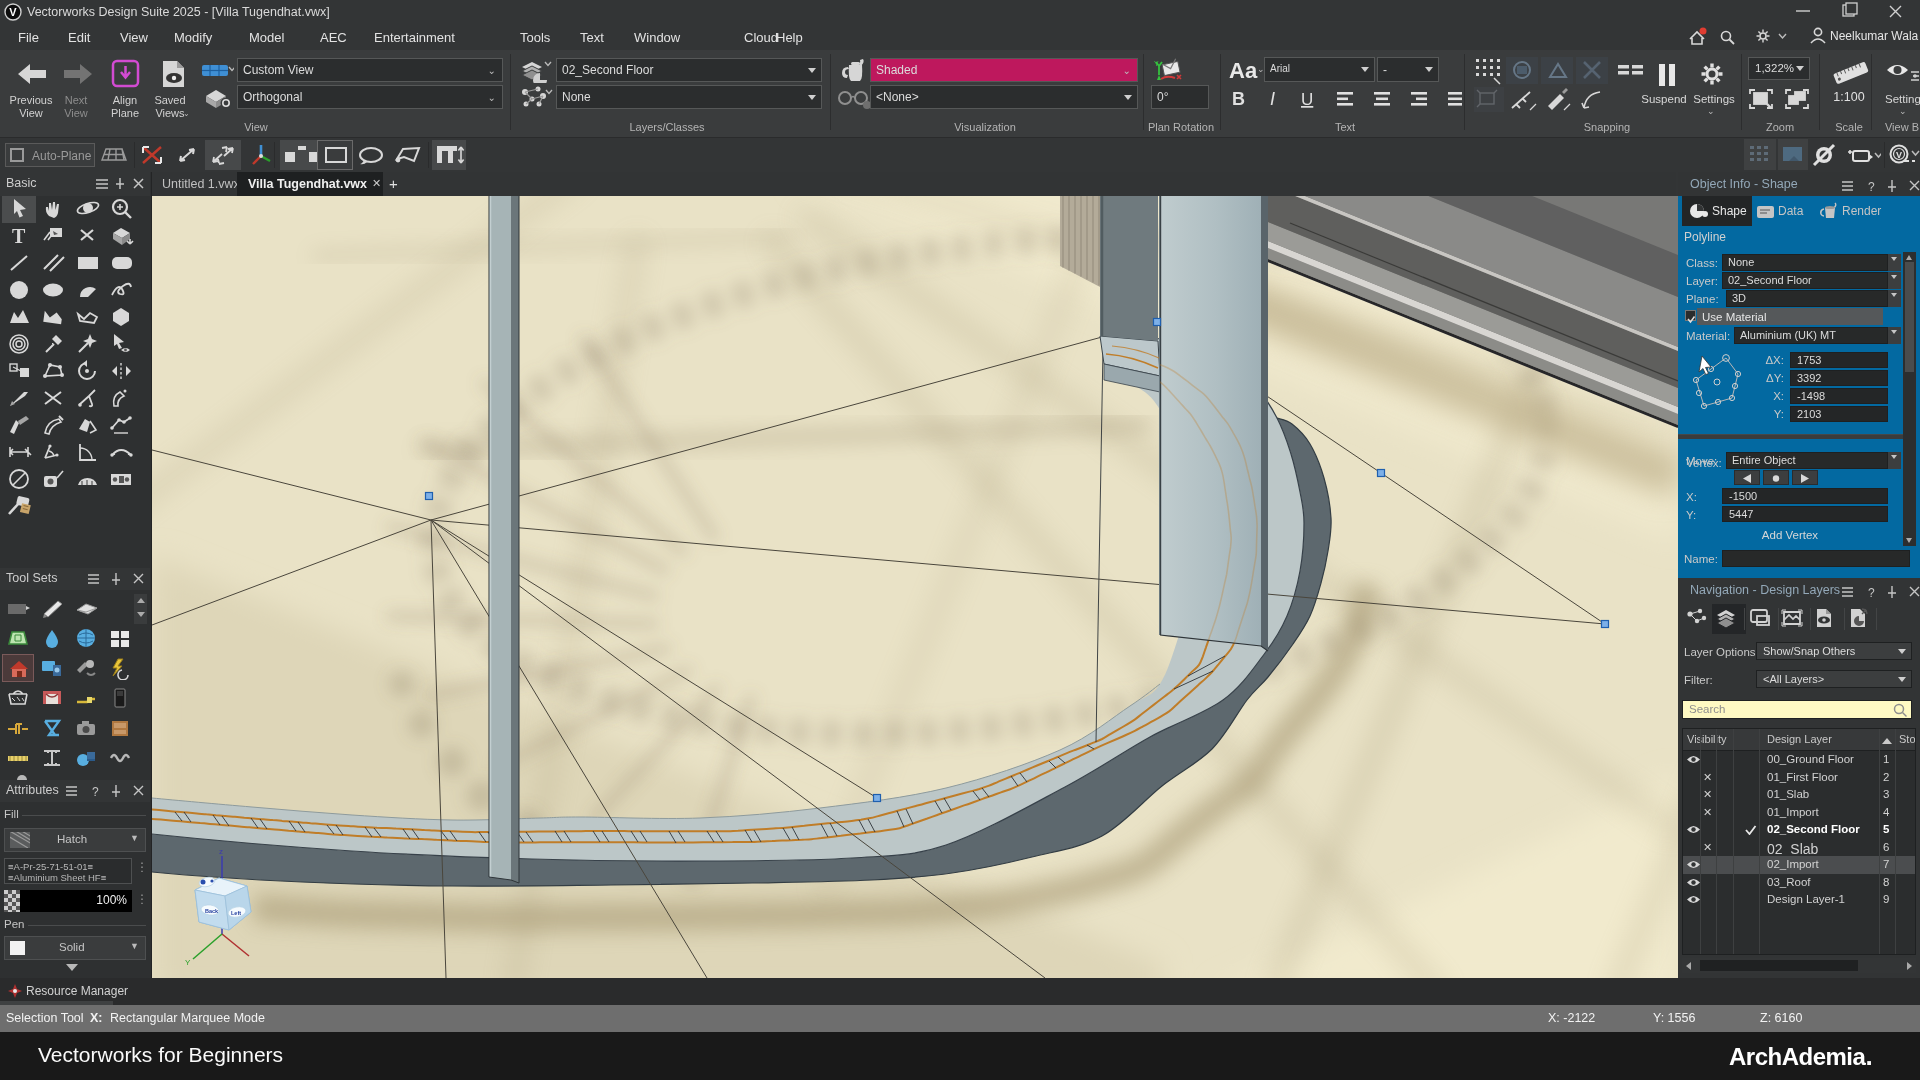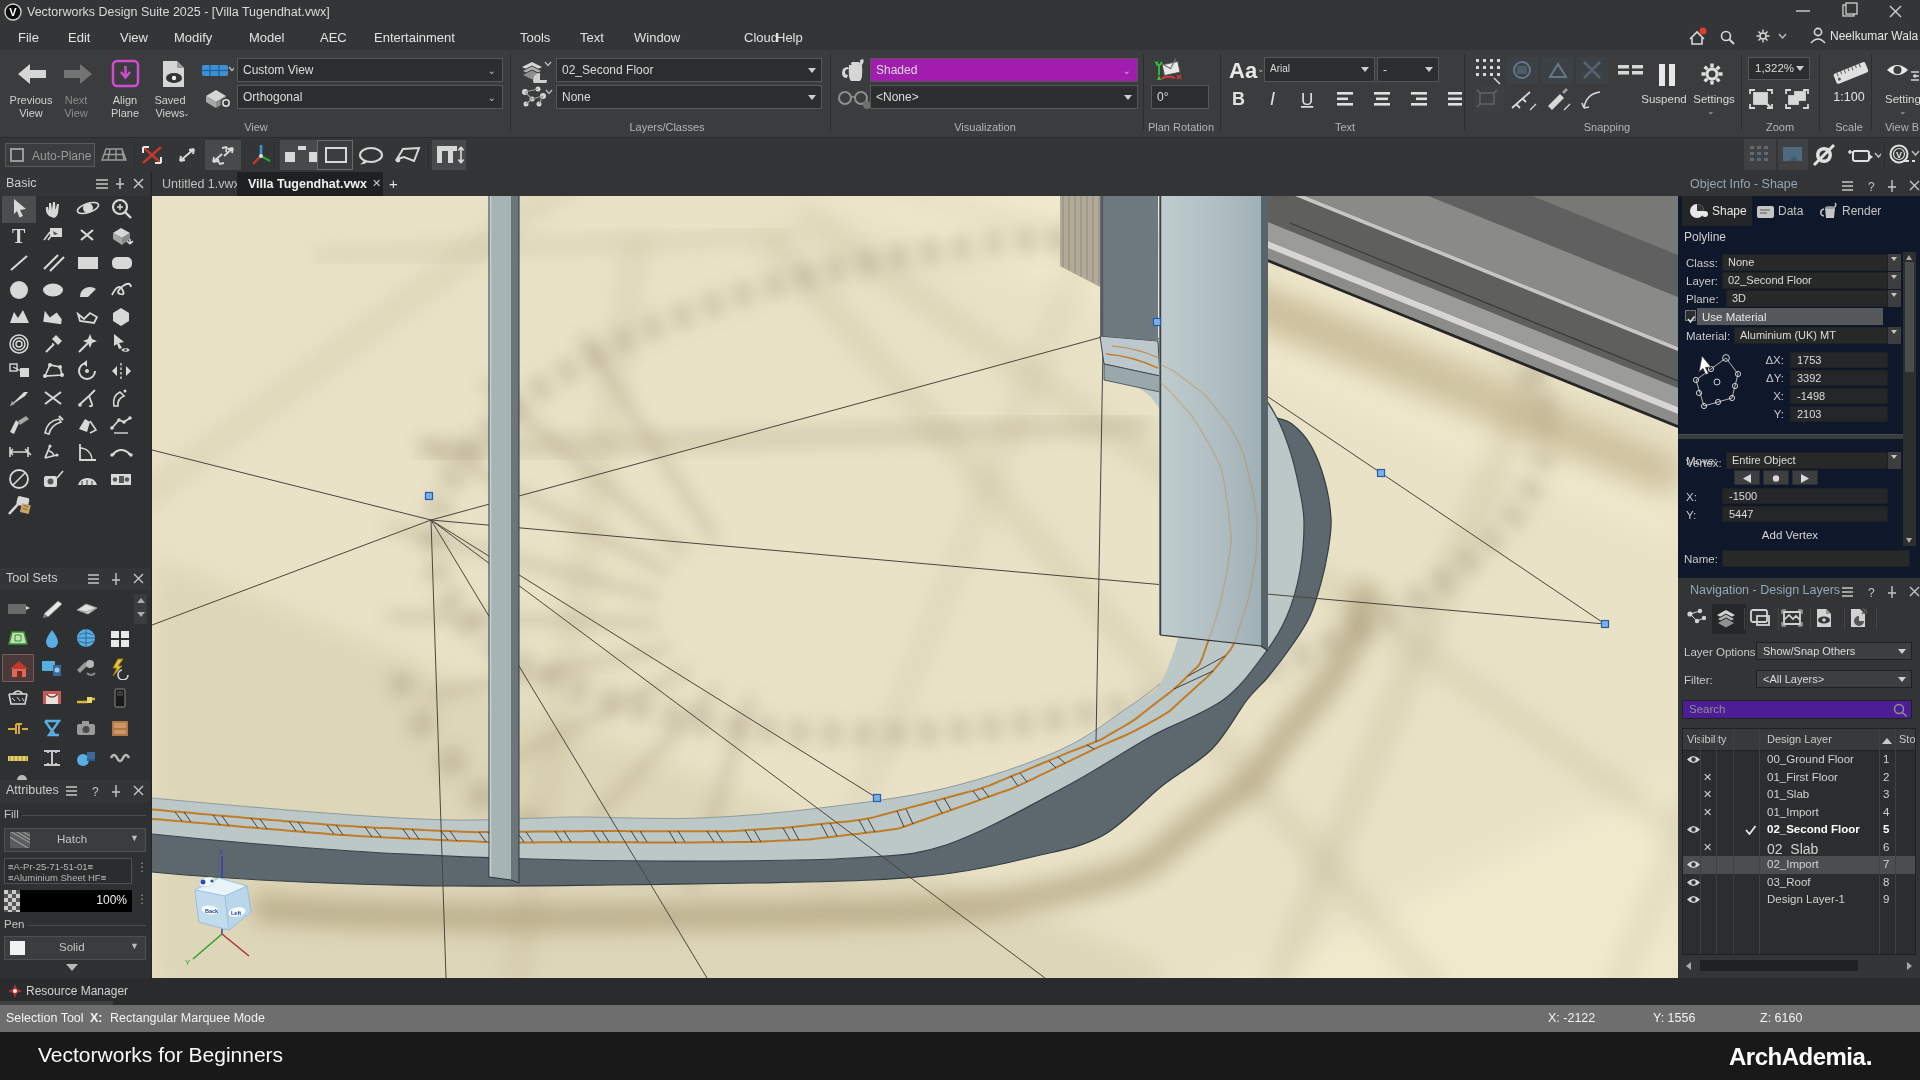--- a/index.html
+++ b/index.html
@@ -120,21 +120,21 @@
         <path d="M10,9 q-6,0 -6,6 q0,5 5,5 l1,-3 q-3,0 -3,-3 q0,-3 4,-3 Z" fill="#d6d6d6"></path>
         <path d="M23,8 q4,-4 2,-7 l-3,1 q1,2 -1,4 Z" fill="#d6d6d6"></path>
         <rect x="13" y="4" width="9" height="3" rx="1.5" fill="#d6d6d6"></rect>
       </svg></div>
     <div style="position:absolute;left:836px;top:36px"><svg width="36" height="24">
         <circle cx="9" cy="12" r="6" fill="none" stroke="#8f8f8f" stroke-width="2"></circle>
         <circle cx="25" cy="12" r="6" fill="none" stroke="#8f8f8f" stroke-width="2"></circle>
         <path d="M15,12 q2,-3 4,0" fill="none" stroke="#8f8f8f" stroke-width="1.6"></path>
         <circle cx="31" cy="19" r="4" fill="#6f6f6f"></circle>
       </svg></div>
-    <div style="position:absolute;left:870px;top:8px;width:268px;height:24px;background:#a21caf;border:1px solid #565858;box-sizing:border-box">
+    <div style="position:absolute;left:870px;top:8px;width:268px;height:24px;background:#be185d;border:1px solid #565858;box-sizing:border-box">
       <span style="position:absolute;left:5px;top:4px;font-size:12px;color:#dcdcdc;white-space:nowrap">Shaded</span>
       <span style="position:absolute;right:6px;top:6px;color:#bdbdbd;font-size:10px">⌄</span>
     </div>
     <div style="position:absolute;left:870px;top:35px;width:268px;height:24px;background:#2b2d2e;border:1px solid #565858;box-sizing:border-box">
       <span style="position:absolute;left:5px;top:4px;font-size:12px;color:#dcdcdc;white-space:nowrap">&lt;None&gt;</span>
       <span style="position:absolute;right:5px;top:9px;width:0;height:0;border-left:4px solid transparent;border-right:4px solid transparent;border-top:5px solid #cfcfcf"></span>
     </div>
     <div style="position:absolute;left:905px;top:71px;width:160px;text-align:center;font-size:11px;color:#b4b4b4;white-space:nowrap">Visualization</div>
     <div style="position:absolute;left:1151px;top:8px"><svg width="34" height="30">
         <path d="M5,4 l3,4 M11,4 l-3,4 M8,8 v9" stroke="#35c33f" stroke-width="1.8" fill="none"></path>
@@ -1106,21 +1106,21 @@
 <circle cx="18" cy="10" r="2.5" fill="#2a4fae"></circle>
           <circle cx="27" cy="9" r="1.6" fill="#2a4fae"></circle>
 <ellipse cx="25" cy="38" rx="9" ry="5" fill="#f6fbfe" stroke="#b8d4e6" stroke-width="0.7" transform="rotate(8 25 38)"></ellipse>
 <text x="20" y="41" font-size="5.5" fill="#223e9e" font-weight="bold">Back</text>
 <ellipse cx="52" cy="40" rx="9" ry="5" fill="#f6fbfe" stroke="#b8d4e6" stroke-width="0.7" transform="rotate(-12 52 40)"></ellipse>
 <text x="46" y="43" font-size="5.5" fill="#223e9e" font-weight="bold">Left</text>
 </g>
       </g>
     </svg>
   </div>
-<div style="position:absolute;left:1678px;top:172px;width:242px;height:406px;background:#0f172a">
+<div style="position:absolute;left:1678px;top:172px;width:242px;height:406px;background:#0369a1">
     <div style="position:absolute;left:0;top:0;width:242px;height:24px;background:#323435">
       <span style="position:absolute;left:12px;top:5px;font-size:12.5px;color:#93a8b8">Object Info - Shape</span>
       <svg width="90" height="20" style="position:absolute;left:164px;top:5px">
         <g stroke="#c5c5c5" stroke-width="1.4" fill="none">
           <path d="M0,5 h11 M0,9 h11 M0,13 h11"></path>
           <text x="26" y="14" font-size="12" fill="#c5c5c5" stroke="none">?</text>
           <path d="M50,3 v7 M46,10 h8 M50,10 v5"></path>
           <path d="M68,4 l9,9 M77,4 l-9,9"></path>
         </g>
       </svg>
@@ -1305,21 +1305,21 @@
     <div style="position:absolute;left:6px;top:68px;font-size:11.5px;color:#c9c9c9">Layer Options:</div>
     <div style="position:absolute;left:78px;top:64px;width:156px;height:18px;background:#3c3e3f;border:1px solid #1e2021;box-sizing:border-box">
       <span style="position:absolute;left:6px;top:2px;font-size:11px;color:#dcdcdc;white-space:nowrap">Show/Snap Others</span>
       <span style="position:absolute;right:5px;top:6px;width:0;height:0;border-left:4px solid transparent;border-right:4px solid transparent;border-top:5px solid #cfcfcf"></span>
     </div>
     <div style="position:absolute;left:6px;top:96px;font-size:11.5px;color:#c9c9c9">Filter:</div>
     <div style="position:absolute;left:78px;top:92px;width:156px;height:18px;background:#3c3e3f;border:1px solid #1e2021;box-sizing:border-box">
       <span style="position:absolute;left:6px;top:2px;font-size:11px;color:#dcdcdc;white-space:nowrap">&lt;All Layers&gt;</span>
       <span style="position:absolute;right:5px;top:6px;width:0;height:0;border-left:4px solid transparent;border-right:4px solid transparent;border-top:5px solid #cfcfcf"></span>
     </div>
-    <div style="position:absolute;left:4px;top:122px;width:230px;height:19px;background:#4c1d95;border:1px solid #1e2021;box-sizing:border-box">
+    <div style="position:absolute;left:4px;top:122px;width:230px;height:19px;background:#fef9c3;border:1px solid #1e2021;box-sizing:border-box">
       <span style="position:absolute;left:6px;top:2.0px;font-size:11.5px;color:#8f8f8f;white-space:nowrap">Search</span>
     </div>
     <div style="position:absolute;left:214px;top:124px"><svg width="16" height="16">
         <circle cx="7" cy="7" r="4.5" fill="none" stroke="#8f8f8f" stroke-width="1.5"></circle>
         <path d="M10.5,10.5 l4,4" stroke="#8f8f8f" stroke-width="1.5"></path>
       </svg></div>
     <div style="position:absolute;left:4px;top:150px;width:234px;height:227px;background:#2b2d2e;border:1px solid #1e2021;overflow:hidden">
       <div style="position:absolute;left:0;top:0;width:234px;height:22px;background:#37393a;border-bottom:1px solid #1e2021">
         <span style="position:absolute;left:4px;top:4px;font-size:11px;color:#c9c9c9">Visibility</span>
         <span style="position:absolute;left:84px;top:4px;font-size:11px;color:#c9c9c9">Design Layer</span>

